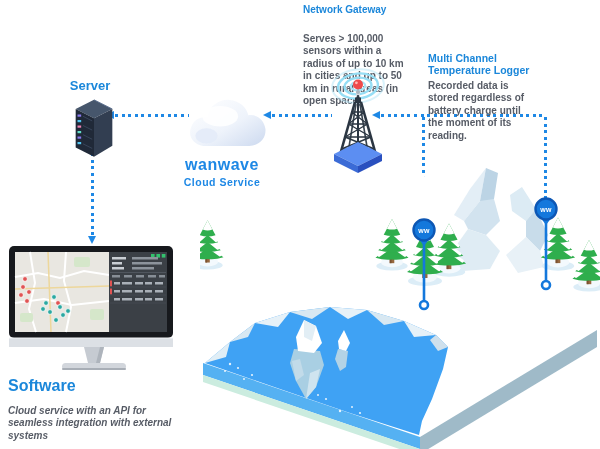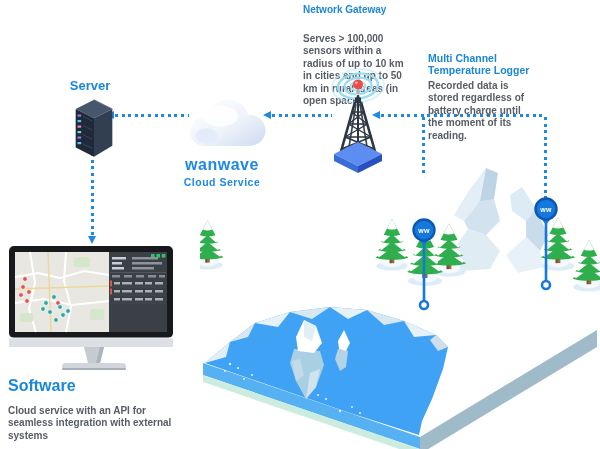--- a/index.html
+++ b/index.html
@@ -184,21 +184,21 @@
     </g>
     <rect x="1" y="93" width="164" height="9" fill="#dce0e5"></rect>
     <line x1="1" y1="93" x2="165" y2="93" stroke="#f2f4f7" stroke-width="1"></line>
     <polygon points="76,102 96,102 92,118 80,118" fill="#c6cbd2"></polygon>
     <polygon points="92,102 96,102 92,118 88,118" fill="#aeb4bc"></polygon>
     <rect x="54" y="118" width="64" height="7" rx="3.5" fill="#d2d6dc"></rect>
     <rect x="54" y="123" width="64" height="2" rx="1" fill="#a8aeb6"></rect>
   </svg>
 
   <div class="h-label" style="left:8px;top:377px;font-size:16px;">Software</div>
-  <div class="body-text" style="left:8px;top:389px;width:170px;">Cloud service with an API for seamless integration with external systems</div>
+  <div class="body-text" style="left:8px;top:389px;width:170px;font-style:italic;">Cloud service with an API for seamless integration with external systems</div>
 
   <svg class="abs" style="left:200px;top:159px;" width="400" height="290" viewBox="0 0 400 290">
     <defs>
       <g id="treeDef">
         <ellipse cx="20" cy="57" rx="17" ry="5" fill="#dcedf7"></ellipse>
         <ellipse cx="20" cy="53" rx="12" ry="5.5" fill="#f3f9fd"></ellipse>
         <path d="M17.5,43 h5 v11 h-5 Z" fill="#96683f"></path>
         <path d="M17.5,43 h2 v11 h-2 Z" fill="#7a5232"></path>
         <path d="M2,48 L20,35 L38,48 Q29,51 20,50 Q11,51 2,48 Z" fill="#2fae4d"></path>
         <path d="M6,45.5 L20,35.5 L34,45.5" stroke="#ffffff" stroke-width="3.2" fill="none" stroke-linecap="round"></path>

